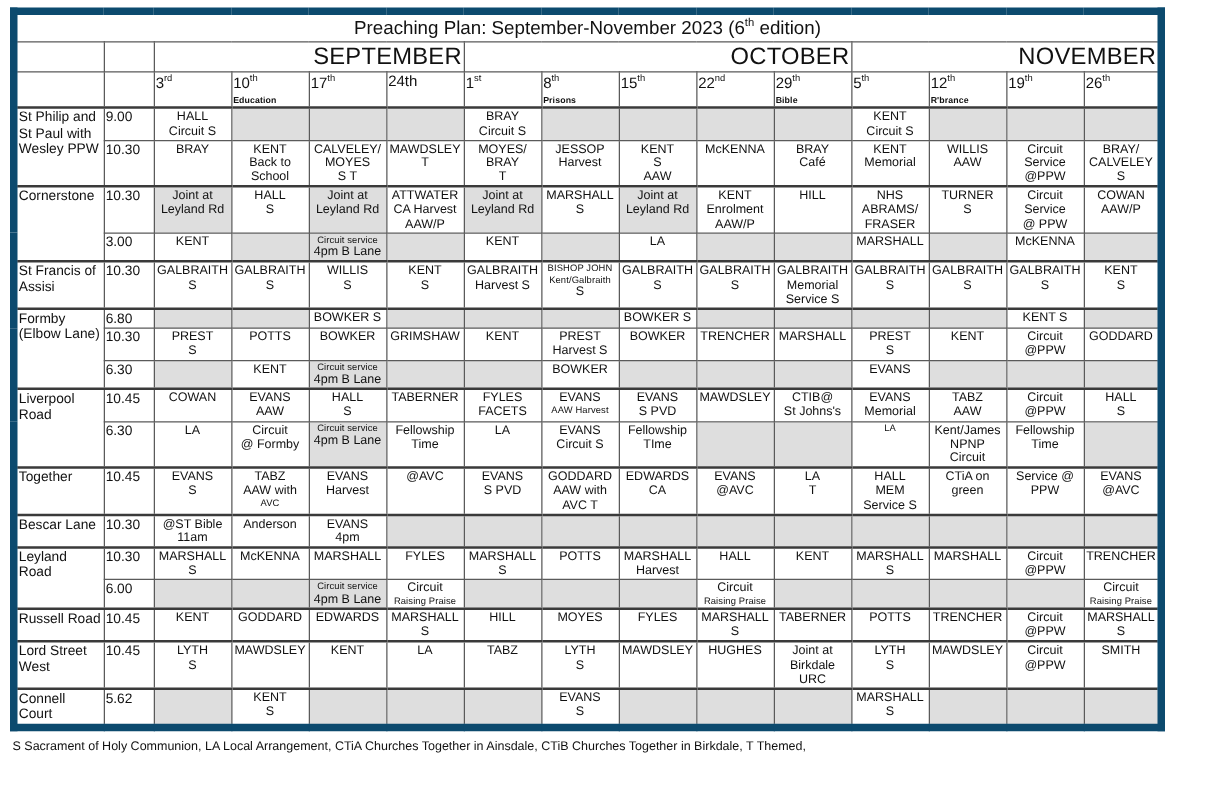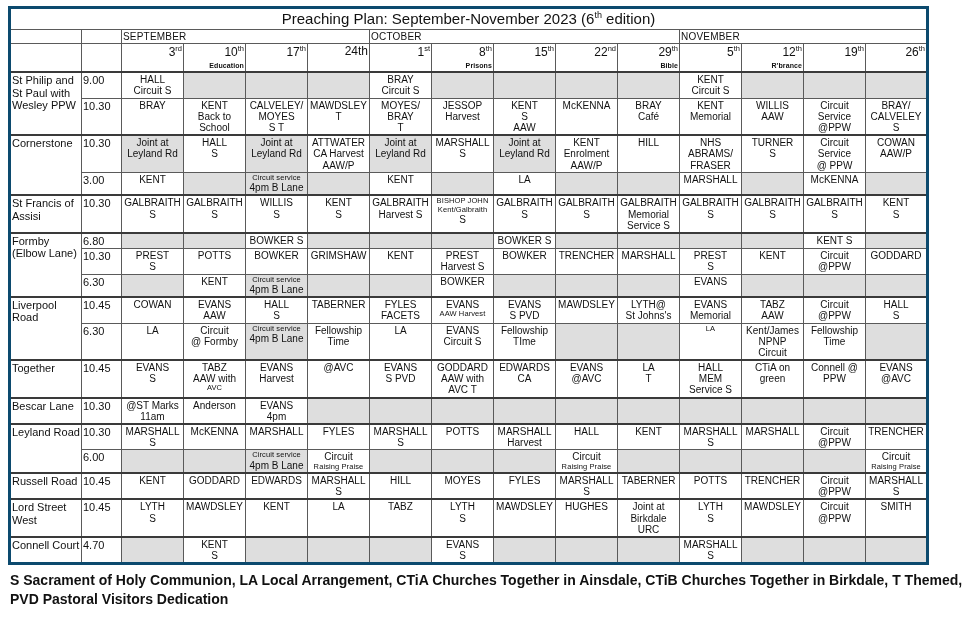--- a/index.html
+++ b/index.html
@@ -7,46 +7,46 @@
     width:980px;height:641px;
     font-family:"Liberation Sans","DejaVu Sans",sans-serif;
     color:#111111;
     -webkit-font-smoothing:antialiased;
   }
   #sheet{position:relative;width:980px;height:641px;box-sizing:border-box;padding:6px 8px 0 8px;}
   table.plan{
     border-collapse:collapse;
     table-layout:fixed;
     width:868px;
-    border:3px solid #0c4a6e;
+    border:6px solid #0c4a6e;
   }
   table.plan td,table.plan th{
     border:1px solid #5a5a5a;
     padding:1px 1px;
     font-weight:normal;
     vertical-align:top;
     line-height:1.12;
     overflow:hidden;
     word-break:break-word;
   }
   
   td.title{
     text-align:center;font-weight:bold;font-size:15px;
     padding:5px 0 6px 0;border:1px solid #000;line-height:1.1;
   }
   td.title sup{font-size:9px;}
   
   td.month{
-    text-align:left;font-weight:bold;font-size:10px;
+    text-align:right;font-weight:bold;font-size:19px;
     padding:3px 0 3px 0;letter-spacing:.2px;
   }
   td.blankhead{background:#ffffff;}
   
   td.date{
-    text-align:right;font-weight:bold;font-size:12px;
+    text-align:left;font-weight:bold;font-size:12px;
     padding:5px 0 3px 0;line-height:1.05;
   }
   td.date sup{font-size:7.5px;vertical-align:super;}
   td.date .sub{
     display:block;font-size:7px;font-weight:bold;margin-top:3px;letter-spacing:.1px;
   }
   
   td.church{
     font-size:11px;text-align:left;padding:3px 2px 2px 4px;line-height:1.22;
   }
@@ -55,21 +55,21 @@
   }
   td.cell{
     font-size:10px;text-align:center;padding:3px 1px 2px 1px;line-height:1.25;
   }
   td.cell .ln{display:block;}
   td.cell .sm{font-size:7.5px;display:block;letter-spacing:.1px;text-align:center;}
   td.shade{background:#dedede;}
   tr.thickTop > td{border-top:2px solid #3a3a3a;}
   
   .legend{
-    margin:6px 2px 0 2px;font-size:14px;font-weight:bold;line-height:1.35;color:#111;
+    margin:6px 2px 0 2px;font-size:10px;font-weight:normal;line-height:1.35;color:#111;
   }
   .legend div{white-space:nowrap;}
 </style>
 </head>
 <body>
 
 <div id="sheet">
   <table class="plan">
     <colgroup>
       <col style="width:72px">
@@ -467,21 +467,21 @@
             <span class="sm">AAW Harvest</span>
           </td>
           <td class="cell">
             <span class="ln">EVANS</span>
             <span class="ln">S PVD</span>
           </td>
           <td class="cell">
             <span class="ln">MAWDSLEY</span>
           </td>
           <td class="cell">
-            <span class="ln">LYTH@</span>
+            <span class="ln">CTIB@</span>
             <span class="ln">St Johns's</span>
           </td>
           <td class="cell">
             <span class="ln">EVANS</span>
             <span class="ln">Memorial</span>
           </td>
           <td class="cell">
             <span class="ln">TABZ</span>
             <span class="ln">AAW</span>
           </td>
@@ -581,33 +581,33 @@
           <td class="cell">
             <span class="ln">HALL</span>
             <span class="ln">MEM</span>
             <span class="ln">Service S</span>
           </td>
           <td class="cell">
             <span class="ln">CTiA on</span>
             <span class="ln">green</span>
           </td>
           <td class="cell">
-            <span class="ln">Connell @</span>
+            <span class="ln">Service @</span>
             <span class="ln">PPW</span>
           </td>
           <td class="cell">
             <span class="ln">EVANS</span>
             <span class="ln">@AVC</span>
           </td>
         </tr>
         <tr class="thickTop">
           <td class="church">Bescar Lane</td>
           <td class="time">10.30</td>
           <td class="cell">
-            <span class="ln">@ST Marks</span>
+            <span class="ln">@ST Bible</span>
             <span class="ln">11am</span>
           </td>
           <td class="cell">
             <span class="ln">Anderson</span>
           </td>
           <td class="cell">
             <span class="ln">EVANS</span>
             <span class="ln">4pm</span>
           </td>
           <td class="cell shade"></td>
@@ -788,21 +788,21 @@
           <td class="cell">
             <span class="ln">Circuit</span>
             <span class="ln">@PPW</span>
           </td>
           <td class="cell">
             <span class="ln">SMITH</span>
           </td>
         </tr>
         <tr class="thickTop">
           <td class="church">Connell Court</td>
-          <td class="time">4.70</td>
+          <td class="time">5.62</td>
           <td class="cell shade"></td>
           <td class="cell">
             <span class="ln">KENT</span>
             <span class="ln">S</span>
           </td>
           <td class="cell shade"></td>
           <td class="cell shade"></td>
           <td class="cell shade"></td>
           <td class="cell">
             <span class="ln">EVANS</span>
@@ -817,15 +817,14 @@
           </td>
           <td class="cell shade"></td>
           <td class="cell shade"></td>
           <td class="cell shade"></td>
         </tr>
       </tbody>
   </table>
 
   <div class="legend">
     <div>S Sacrament of Holy Communion, LA Local Arrangement, CTiA Churches Together in Ainsdale, CTiB Churches Together in Birkdale, T Themed,</div>
-    <div>PVD Pastoral Visitors Dedication</div>
   </div>
 </div>
 
 </body></html>

